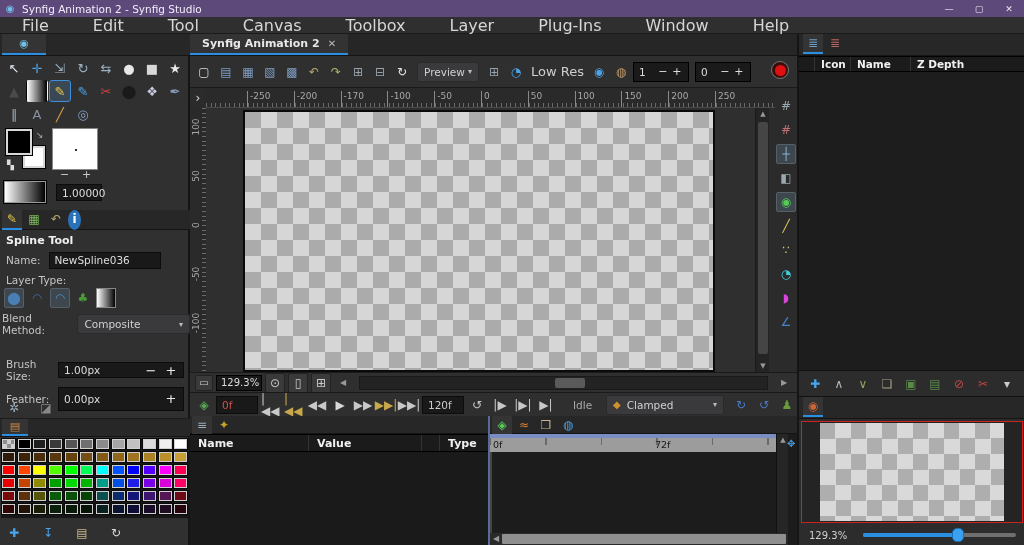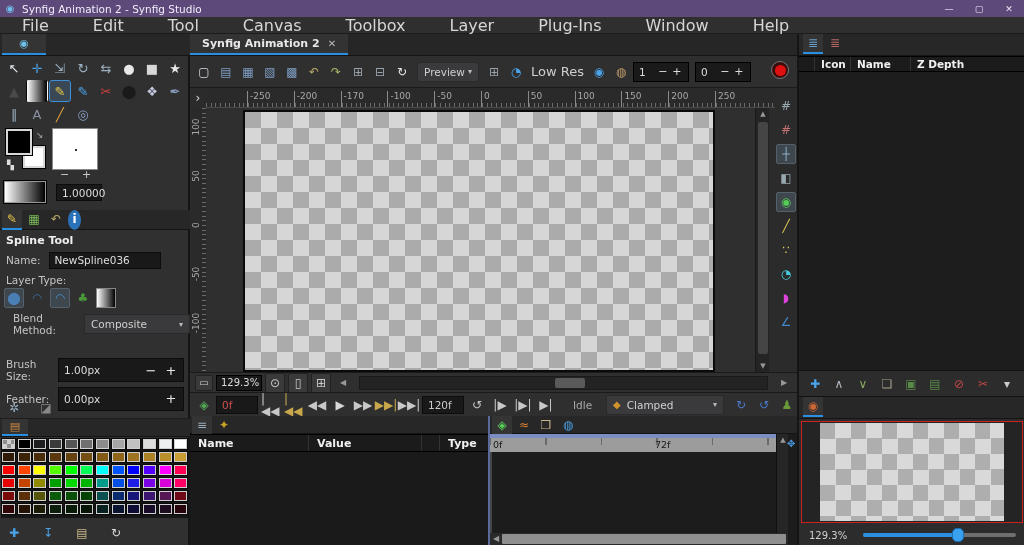--- a/index.html
+++ b/index.html
@@ -115,21 +115,21 @@
 .nav-checker{position:absolute;left:18px;top:1px;width:184px;height:98px}
 .nav-zoomrow{position:absolute;left:0;top:128px;width:227px;height:20px;display:flex;align-items:center;font-size:10px;color:#cfcfcf}
 .nav-zoom-val{margin-left:10px;width:44px}
 .nav-slider{position:relative;flex:1;height:4px;margin:0 10px;background:#6f6f6f;border-radius:2px}
 .nav-slider .fill{position:absolute;left:0;top:0;height:4px;width:62%;background:#2a8fe0;border-radius:2px}
 .nav-slider .handle{position:absolute;left:62%;top:-5px;width:12px;height:14px;margin-left:-6px;background:#3aa0f0;border-radius:5px;border:1px solid #1b6fb4}
 
 .lp-row{position:absolute;left:0;width:190px}
 .opt-slider{position:relative;width:106px;height:5px;background:#1e88e5;border-radius:2px;margin-left:4px}
 .opt-slider .handle{position:absolute;right:-2px;top:-5px;width:14px;height:15px;background:#2196f3;border-radius:6px;border:1px solid #155f9e}
-.stepper{display:flex;align-items:center;width:126px;height:24px}
+.stepper{display:flex;align-items:center;width:126px;height:16px}
 .stepper .sp-btn{margin-left:auto;width:14px;text-align:center;font-size:13px;color:#e8e8e8}
 .stepper .sp-btn+.sp-btn{margin-left:6px}
 .divider{position:absolute;left:0;width:190px;border-top:1px solid #1c1c1c}
 </style>
 </head>
 <body>
 
 <div id="app">
 
   <div class="titlebar">
@@ -223,21 +223,21 @@
 
     <div class="abs" style="left:4px;top:254px;width:180px;height:22px;display:flex;gap:3px">
         <span class="icon lt pressed" style="color: rgb(74, 127, 181); width: 20px; height: 20px; font-size: 12px; background: rgb(62, 70, 78); border: 1px solid rgb(85, 96, 106); border-radius: 2px;">⬤</span>
         <span class="icon lt" style="color: rgb(58, 111, 165); width: 20px; height: 20px; font-size: 12px;">◠</span>
         <span class="icon lt pressed" style="color: rgb(74, 143, 197); width: 20px; height: 20px; font-size: 12px; background: rgb(62, 70, 78); border: 1px solid rgb(85, 96, 106); border-radius: 2px;">◠</span>
         <span class="icon lt" style="color: rgb(74, 154, 58); width: 20px; height: 20px; font-size: 12px;">♣</span>
         <span class="icon lt grad-chip" style="color: rgb(204, 204, 204); width: 20px; height: 20px; font-size: 12px;"></span>
       </div>
 
     <div class="lp-row" style="top:280px;height:20px;display:flex;align-items:center">
-      <span class="label" style="margin-left:13px">Blend Method:</span>
+      <span class="label" style="margin-left:2px">Blend Method:</span>
       <div class="dropdown" style="margin-left:6px;width:122px;height:20px">
         <span>Composite</span>
         <span class="caret">▾</span>
       </div>
     </div>
 
 
     <div class="lp-row" style="top:323px;height:26px;display:flex;align-items:center">
       <span class="label" style="margin-left:6px;width:52px">Brush Size:</span>
       <div class="field stepper">

